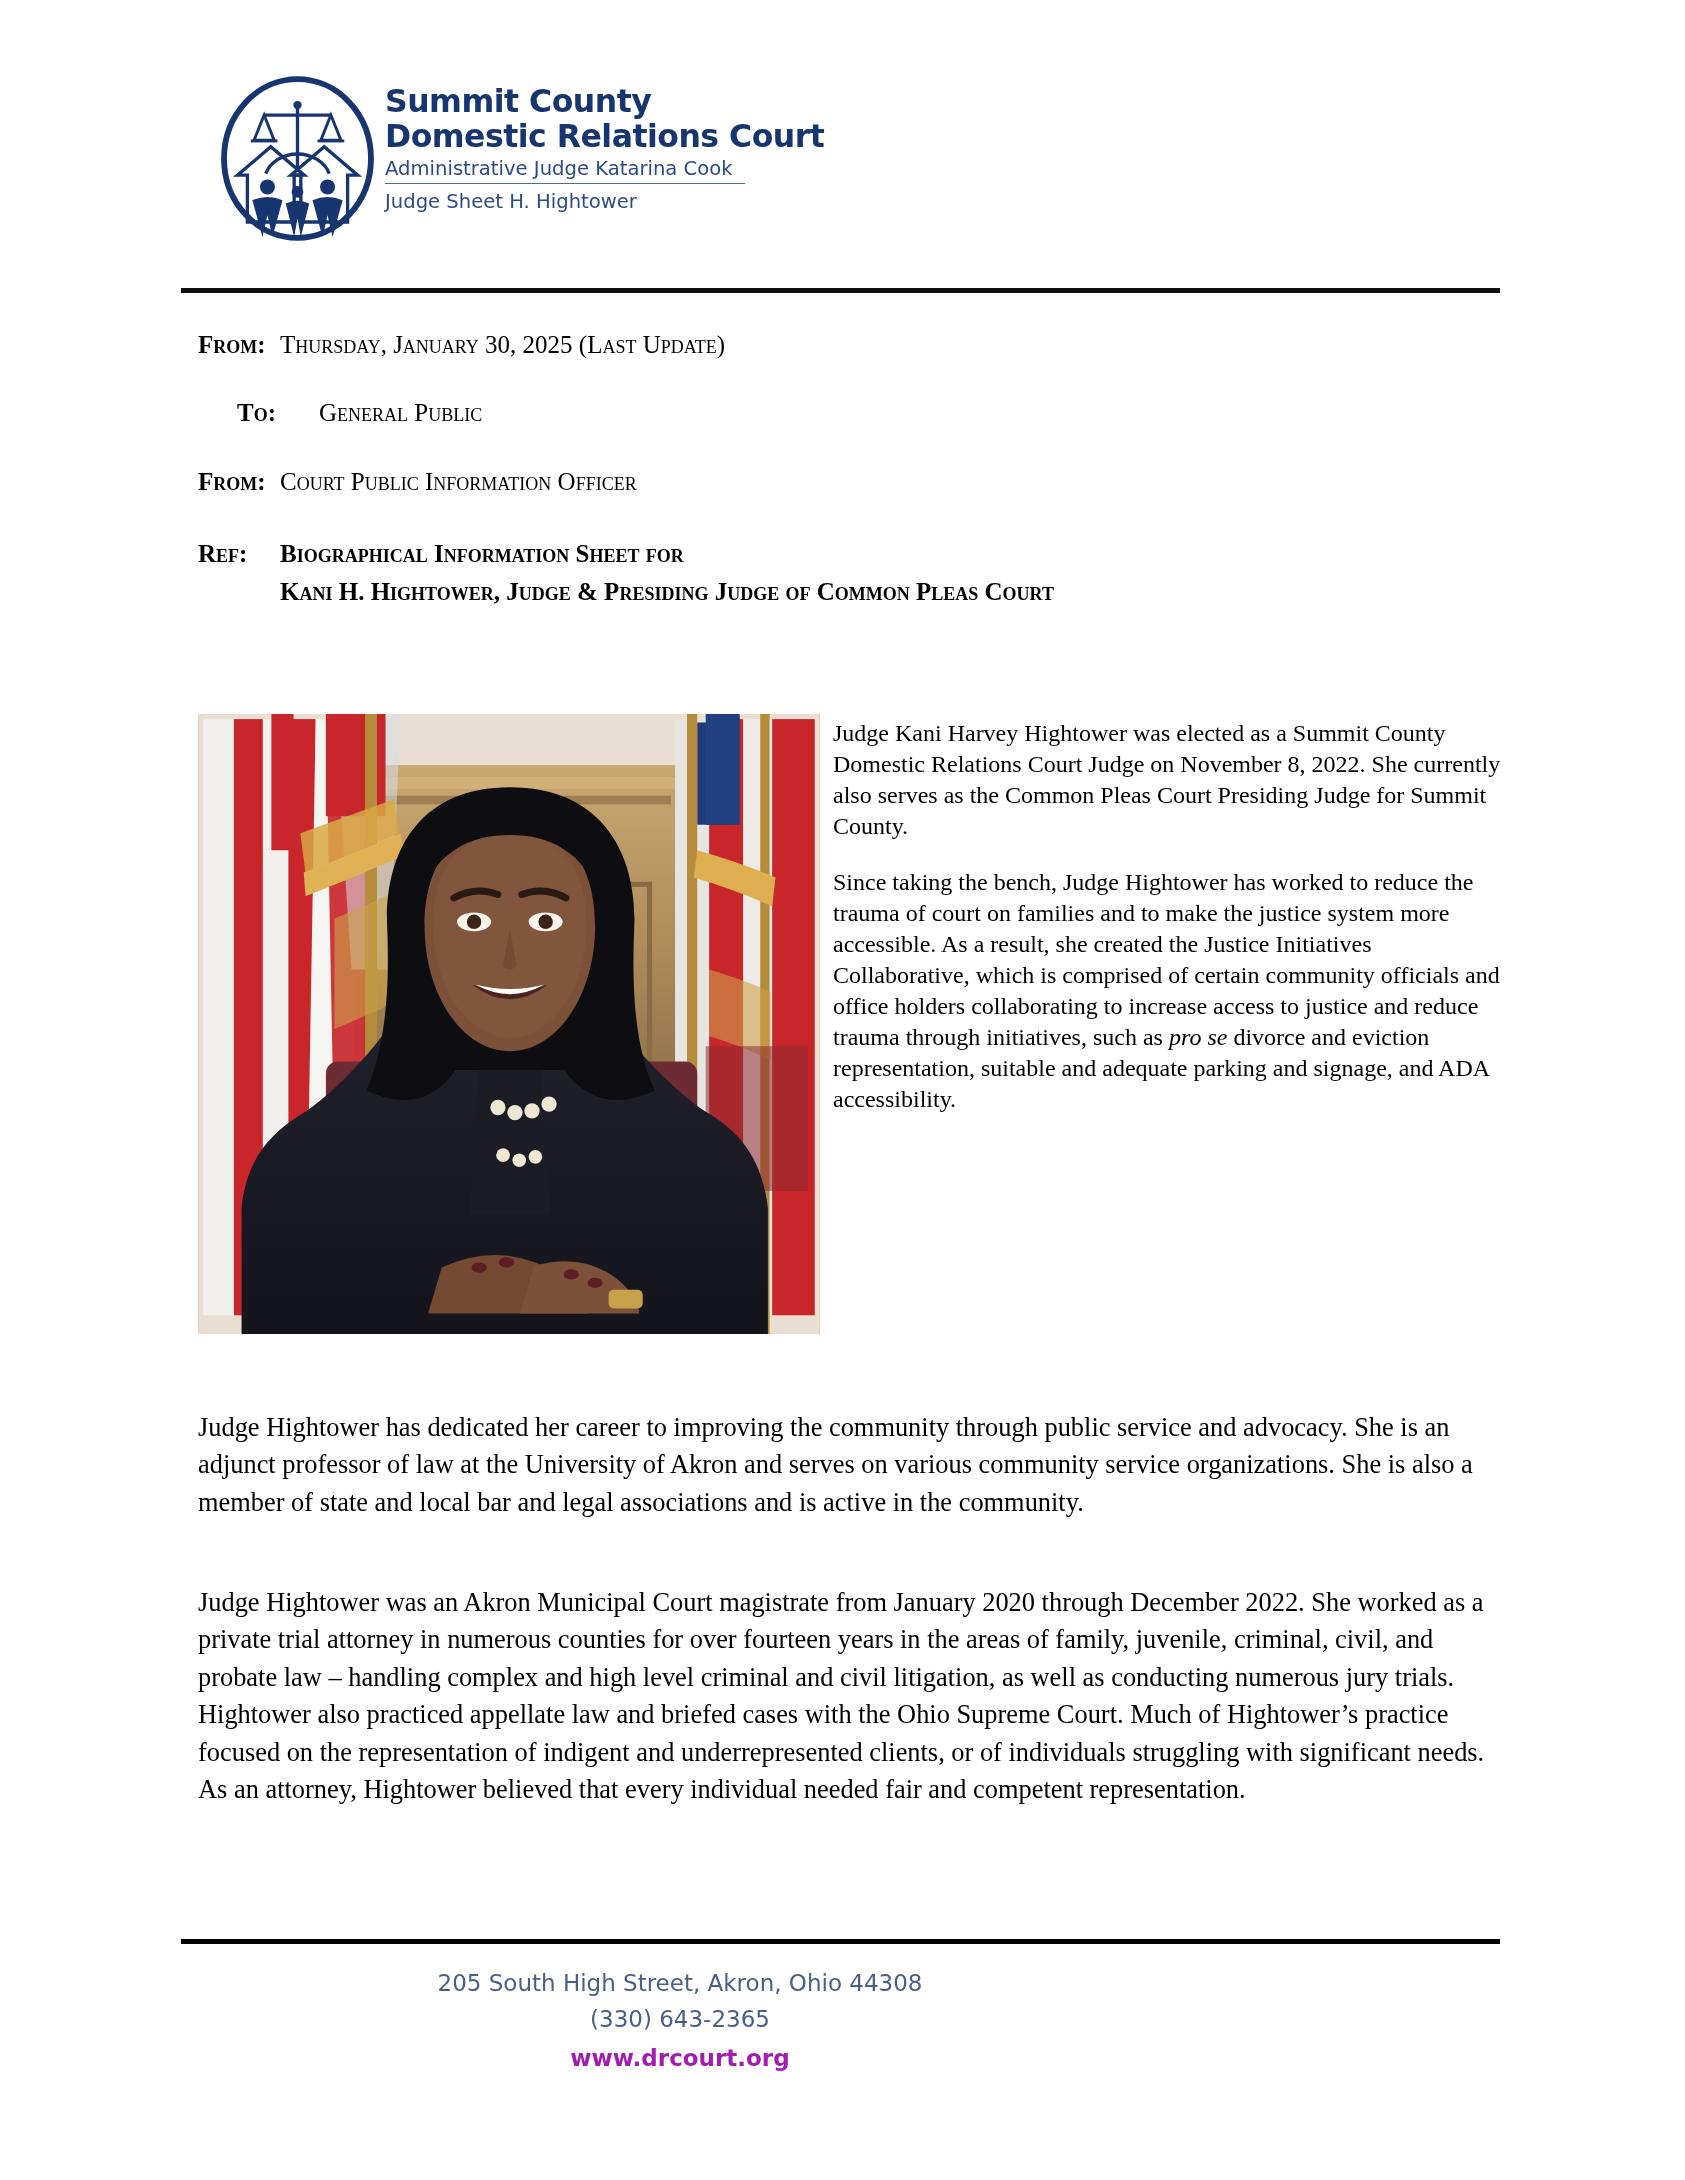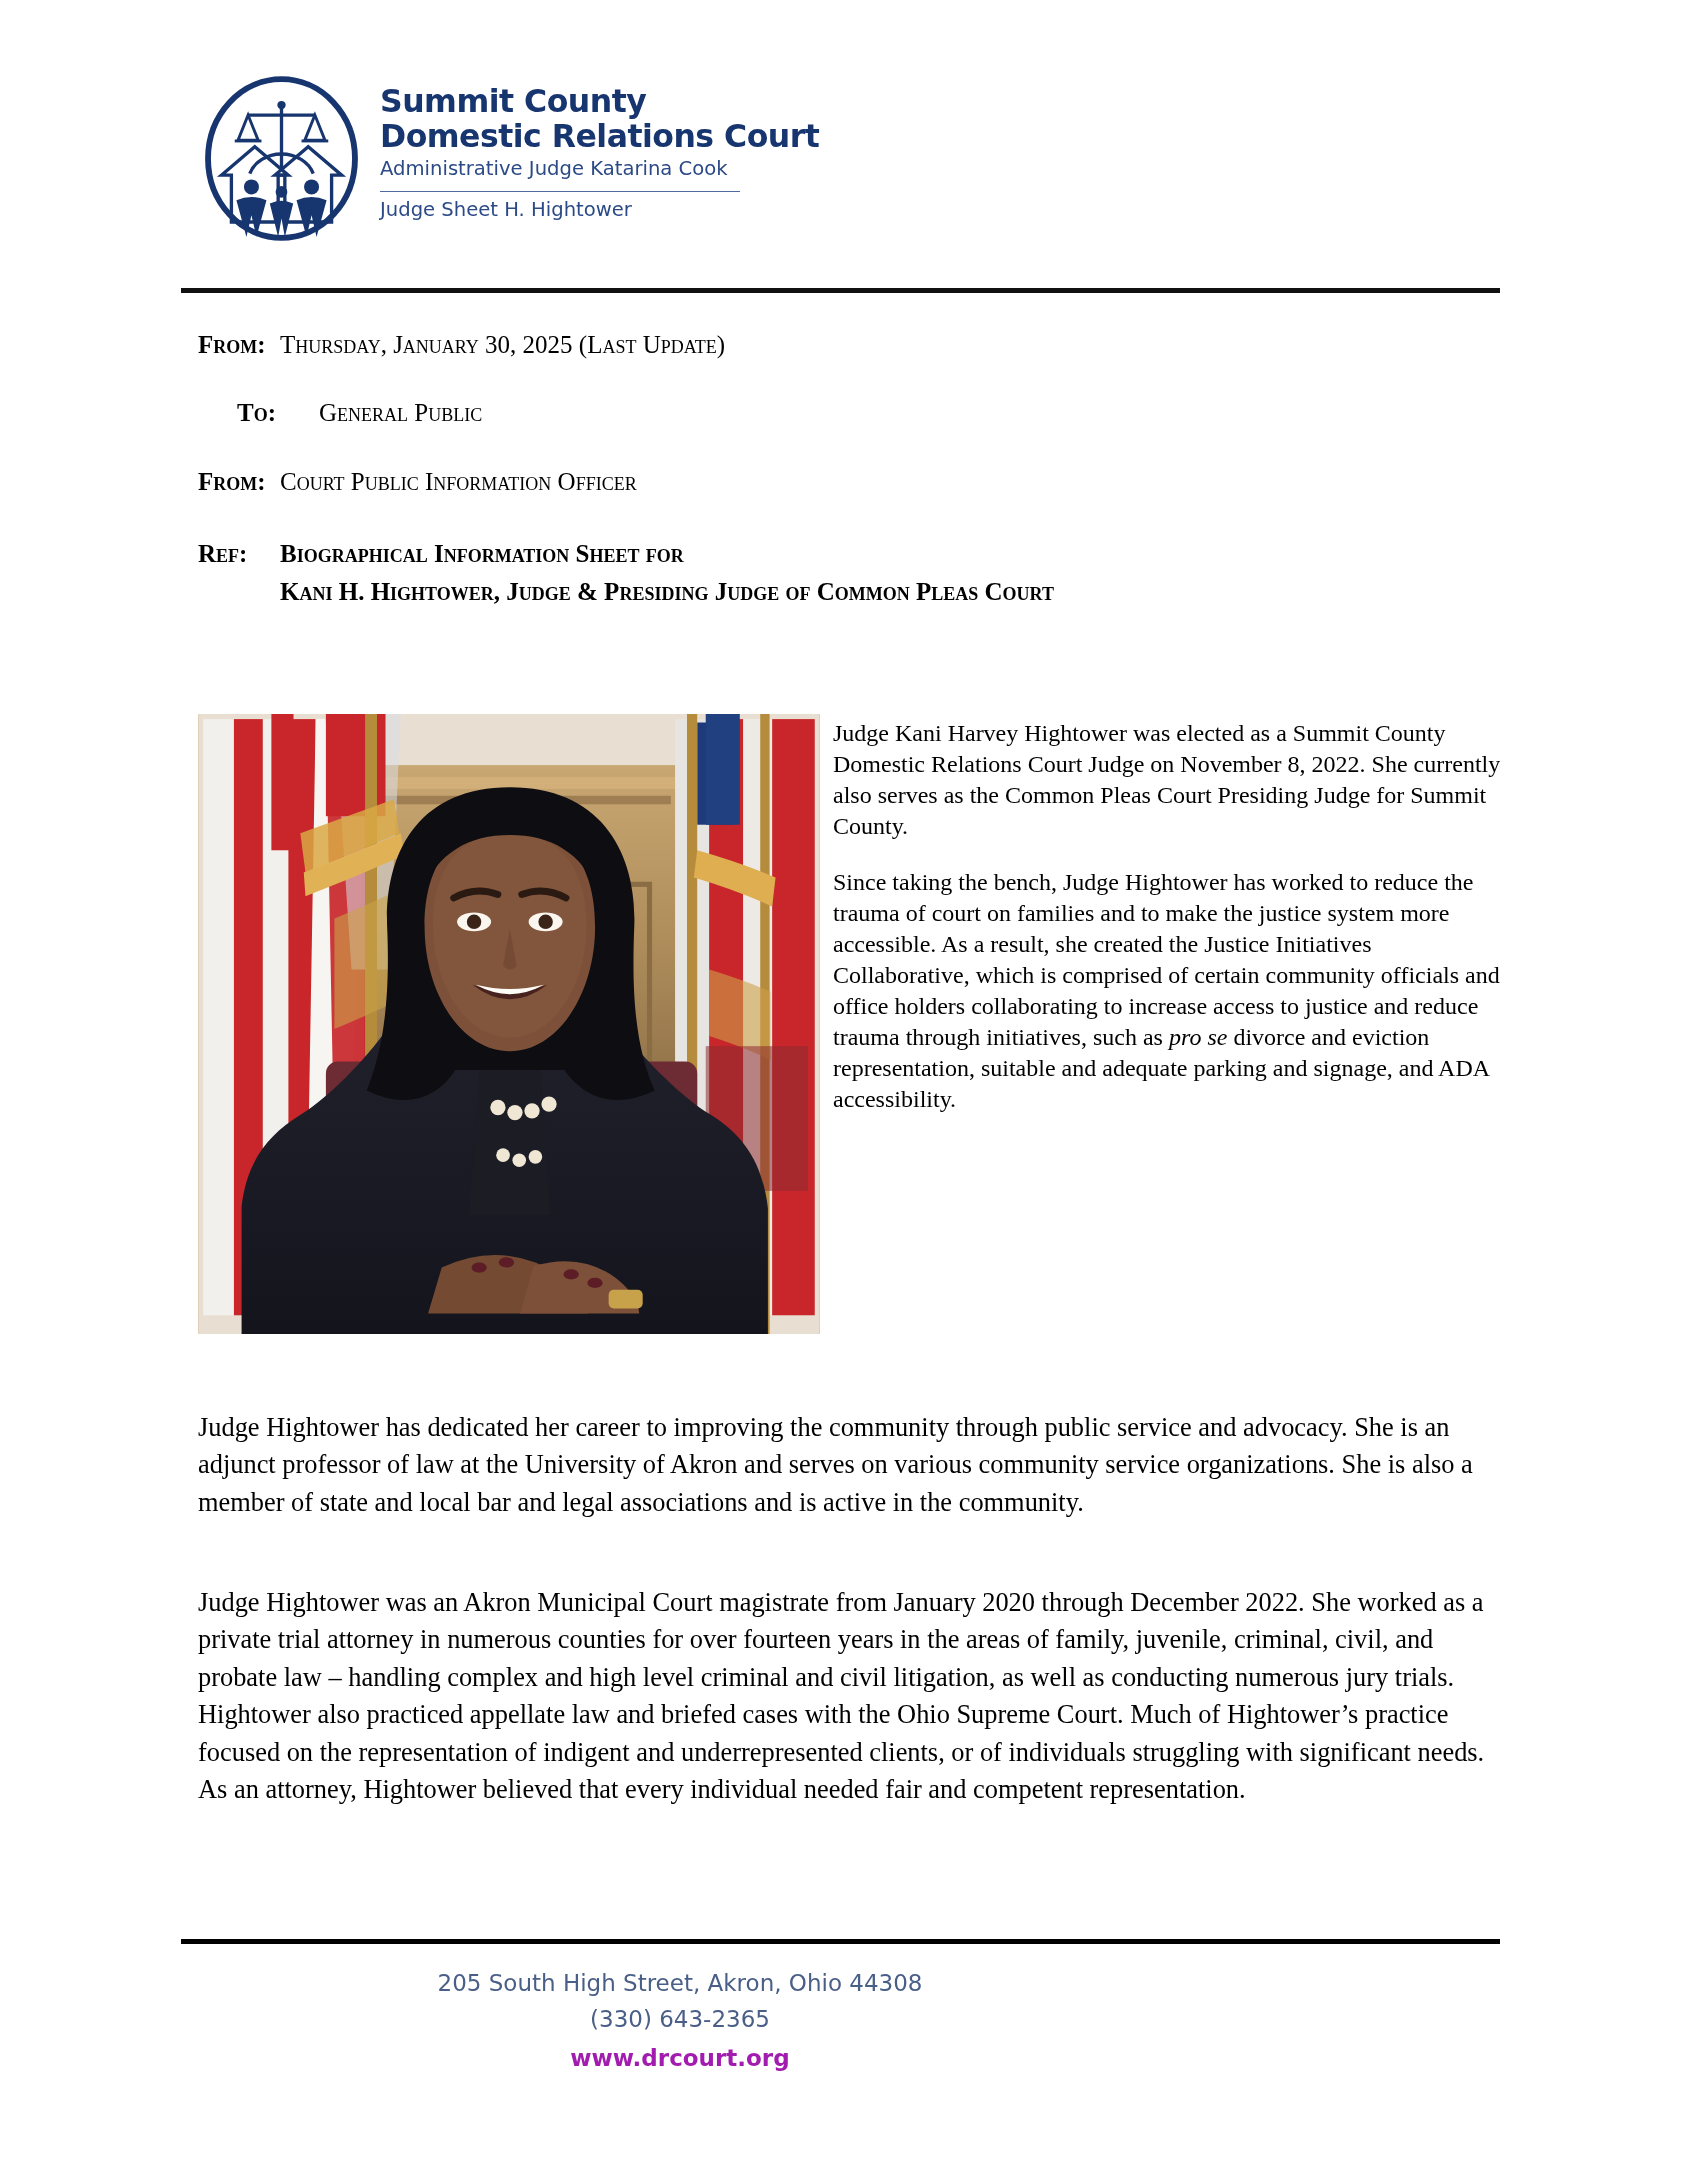--- a/index.html
+++ b/index.html
@@ -15,25 +15,25 @@
     position: relative;
     width: 1686px;
     height: 2181px;
     background: #ffffff;
     overflow: hidden;
   }
 
   
   .letterhead {
     position: absolute;
-    left: 198px;
+    left: 214px;
     top: 75px;
     display: flex;
     align-items: flex-start;
-    gap: 15px;
+    gap: 4px;
   }
   .seal {
     width: 167px;
     height: 167px;
     flex: 0 0 auto;
   }
   .lockup {
     padding-top: 8.5px;
   }
   .court-line1, .court-line2 {
@@ -51,21 +51,21 @@
     color: #2b4a86;
     font-size: 19.6px;
     line-height: 1.35;
     white-space: nowrap;
     padding-top: 2.6px;
   }
   .judge-line.ruled {
     border-bottom: 1.7px solid #4f6a9c;
     display: inline-block;
     padding-right: 12px;
-    padding-bottom: 9px;
+    padding-bottom: 1px;
   }
   .judge-line.second { padding-top: 5.1px; }
 
   
   .rule-top {
     position: absolute;
     left: 181px;
     top: 288px;
     width: 1319px;
     height: 0;

